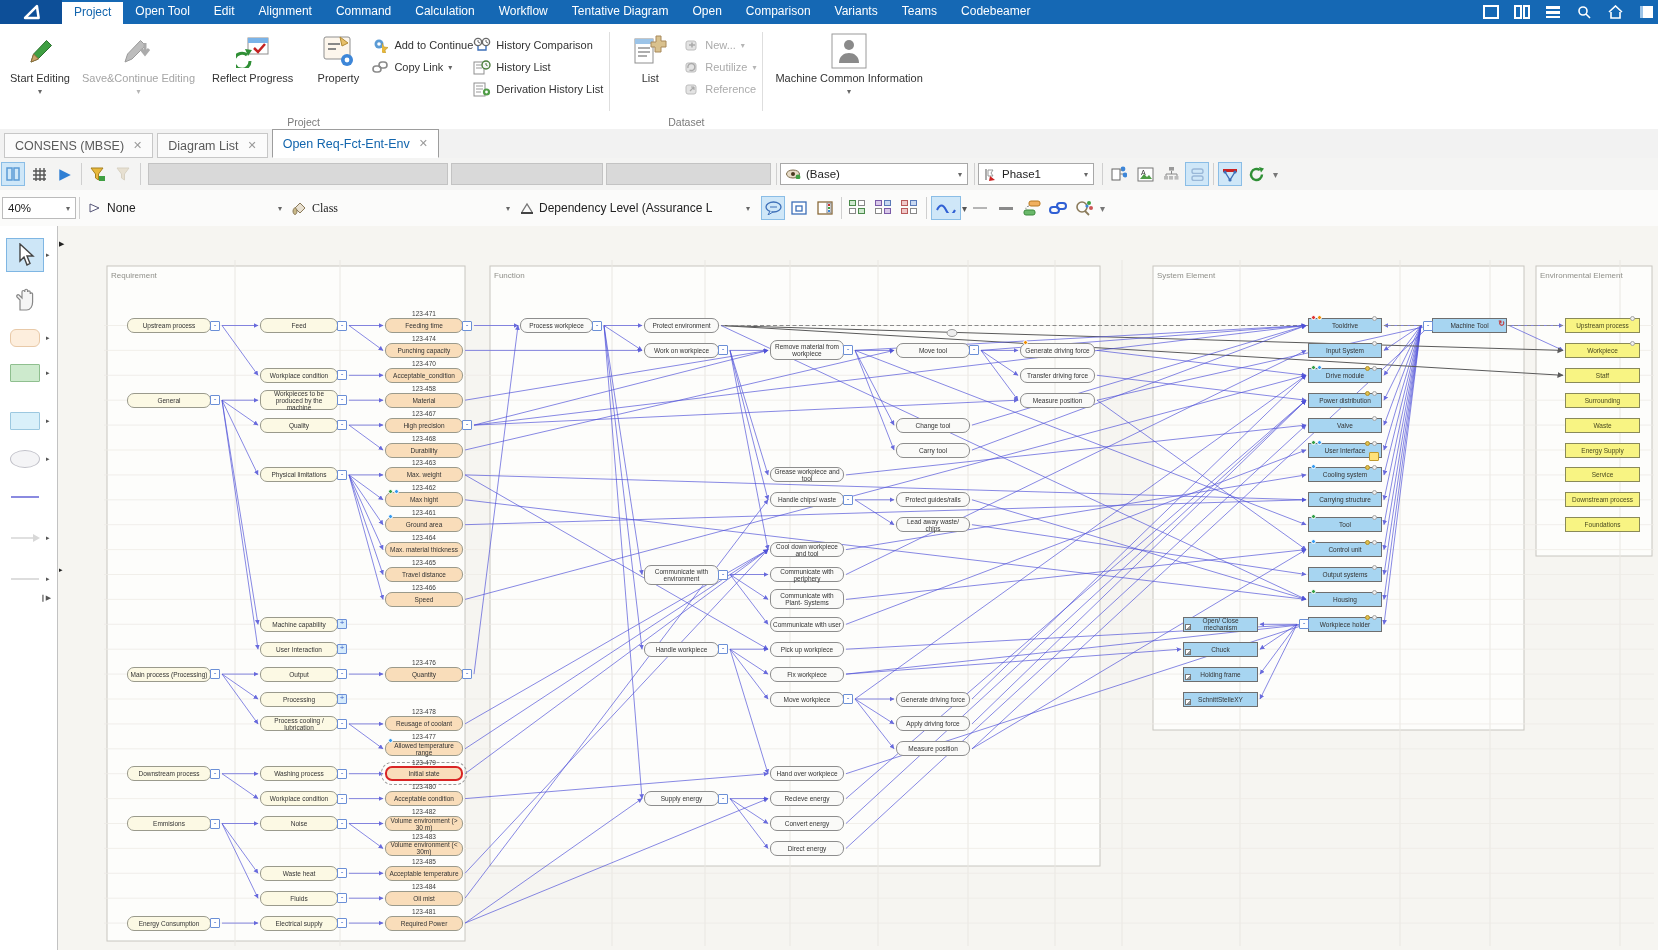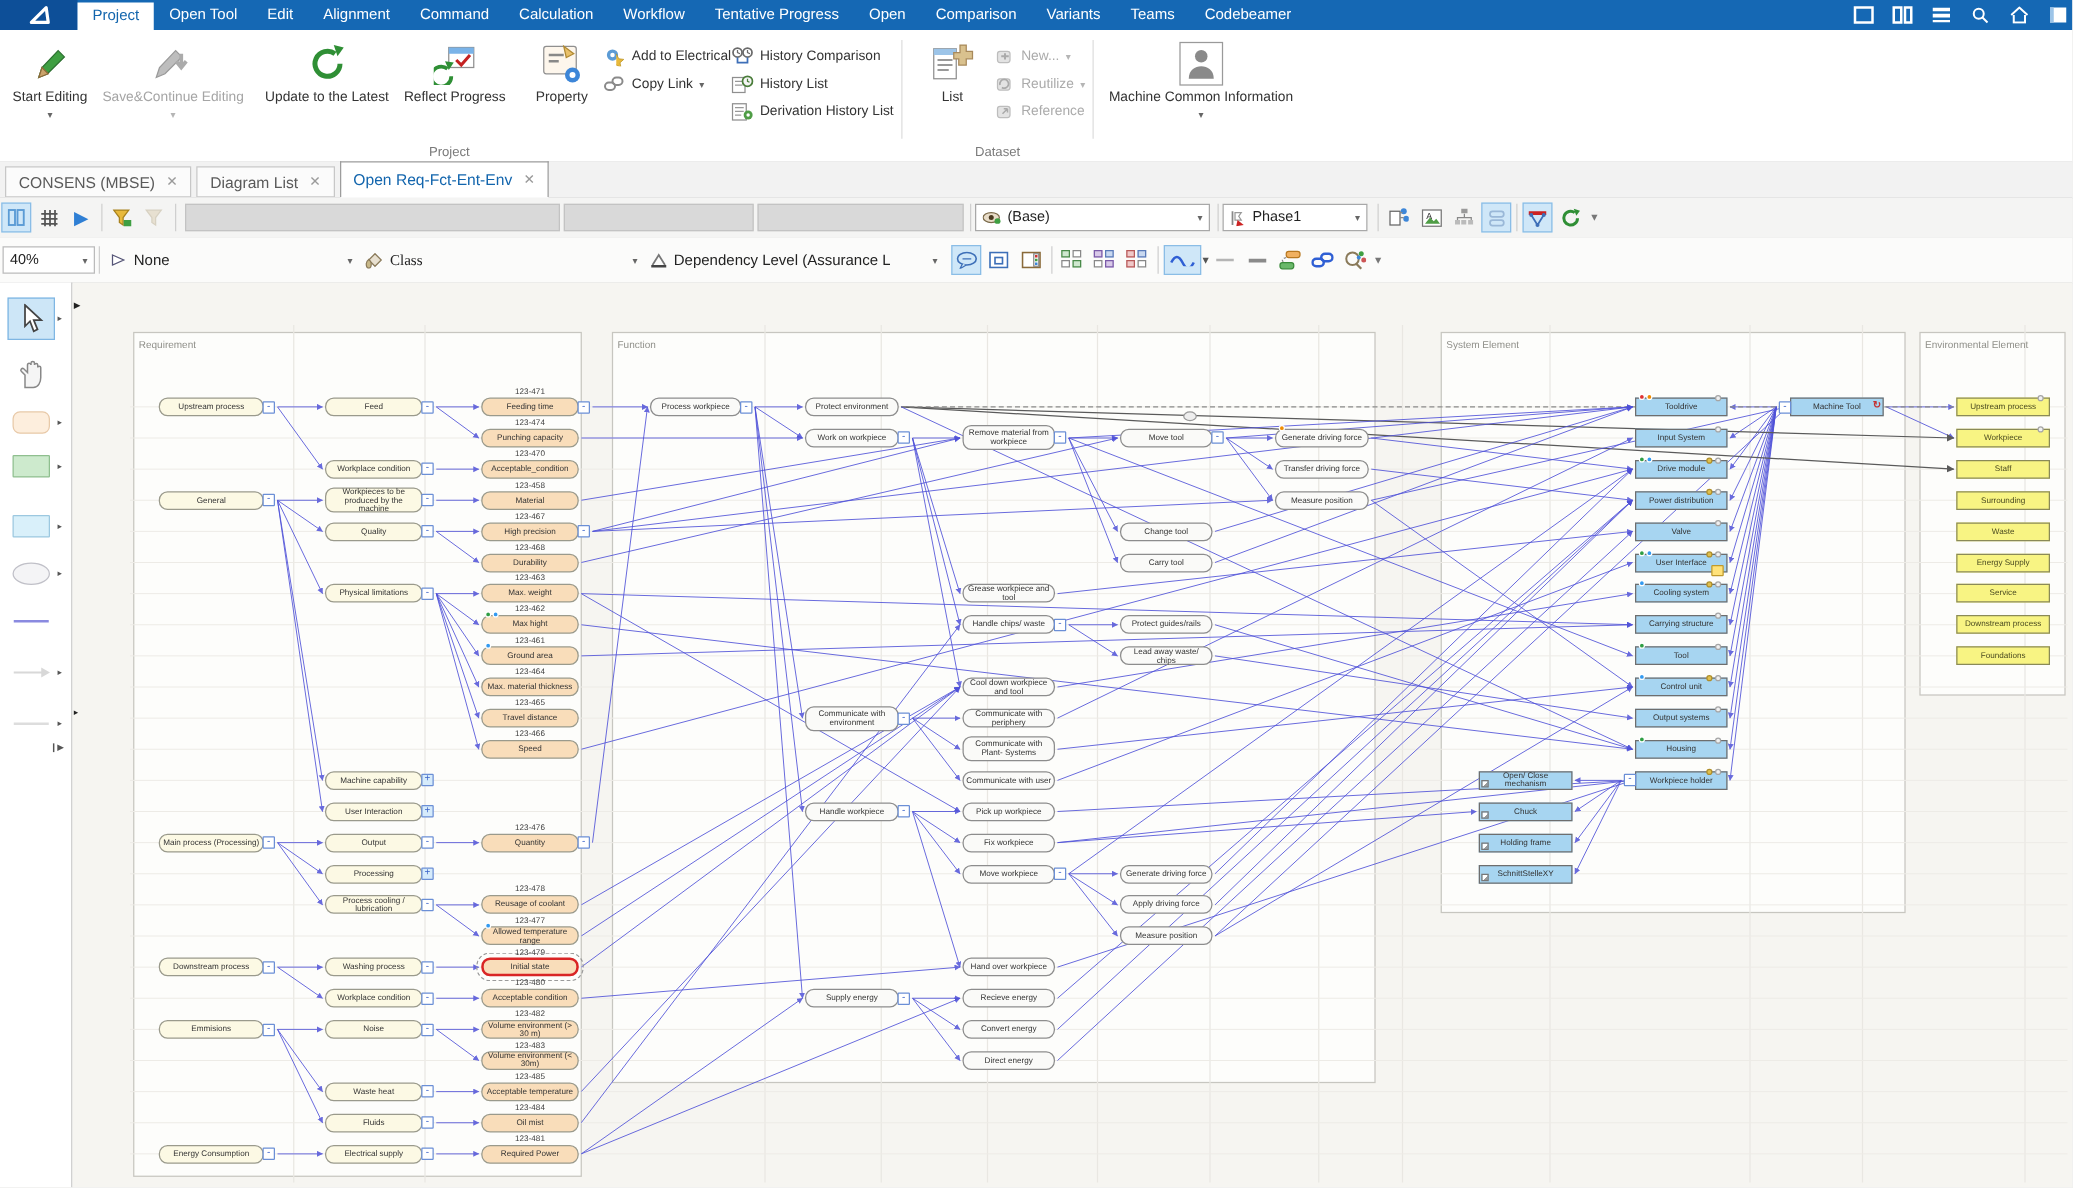--- a/index.html
+++ b/index.html
@@ -85,21 +85,21 @@
         </svg>
   </div>
   <div class="menus" id="menus">
         <span class="menu active">Project</span>
         <span class="menu">Open Tool</span>
         <span class="menu">Edit</span>
         <span class="menu">Alignment</span>
         <span class="menu">Command</span>
         <span class="menu">Calculation</span>
         <span class="menu">Workflow</span>
-        <span class="menu">Tentative Progress</span>
+        <span class="menu">Tentative Diagram</span>
         <span class="menu">Open</span>
         <span class="menu">Comparison</span>
         <span class="menu">Variants</span>
         <span class="menu">Teams</span>
         <span class="menu">Codebeamer</span>
       </div>
   <div class="win-icons">
     <span class="wic">
           <span style="width:12px;height:10px;border:2px solid #fff;display:block"></span>
         </span>
@@ -148,29 +148,20 @@
       <span class="ric">
         <svg width="34" height="32" viewBox="0 0 34 32">
               <path d="M4 27l2.6-8L19.5 5.5l5 5L11 24z" fill="#bdbdbd" stroke="#9a9a9a"></path>
               <path d="M24 8v10M20 14l4 5 4-5" fill="none" stroke="#ababab" stroke-width="3"></path>
             </svg>
       </span>
       <span>Save&amp;Continue Editing</span>
       <span class="caret">▾</span>
     </div>
     <div class="vsep"></div>
-    <div class="rbig">
-      <span class="ric">
-        <svg width="34" height="34" viewBox="0 0 34 34">
-              <path d="M27 17a10 10 0 1 1-4-8" fill="none" stroke="#2f8f35" stroke-width="4"></path>
-              <path d="M22 2l8 2-5 7z" fill="#2f8f35"></path>
-            </svg>
-      </span>
-      <span>Update to the Latest</span>
-    </div>
     <div class="rbig">
       <span class="ric">
         <svg width="34" height="34" viewBox="0 0 34 34">
               <rect x="12" y="4" width="20" height="16" fill="#fff" stroke="#8f8f8f"></rect>
               <rect x="12" y="4" width="20" height="5" fill="#7ab3e8"></rect>
               <path d="M18 14l4 4 7-8" fill="none" stroke="#c42222" stroke-width="2.5"></path>
               <path d="M14 27a8 8 0 1 1-3-6" fill="none" stroke="#2f8f35" stroke-width="3"></path>
               <path d="M9 15l7 1-4 6z" fill="#2f8f35"></path>
             </svg>
       </span>
@@ -190,21 +181,21 @@
       </span>
       <span>Property</span>
     </div>
     <div class="rcol">
       <div class="rsmall">
         <svg width="17" height="16">
               <circle cx="7" cy="7" r="4.5" fill="#5b9bd5"></circle>
               <circle cx="7" cy="7" r="1.8" fill="#fff"></circle>
               <path d="M11 9l2 4 4 .5-3 2.7.8 3.8-3.8-2" fill="#e8b93c" stroke="#b8901e" stroke-width=".6" transform="translate(-1,-3)"></path>
             </svg>
-        <span>Add to Electrical</span>
+        <span>Add to Continue</span>
       </div>
       <div class="rsmall">
         <svg width="17" height="14">
               <rect x="1" y="6" width="8" height="6" rx="3" fill="none" stroke="#8a8a8a" stroke-width="1.6"></rect>
               <rect x="7" y="2" width="8" height="6" rx="3" fill="none" stroke="#8a8a8a" stroke-width="1.6"></rect>
             </svg>
         <span>Copy Link</span>
         <span class="caret">▾</span>
       </div>
     </div>

